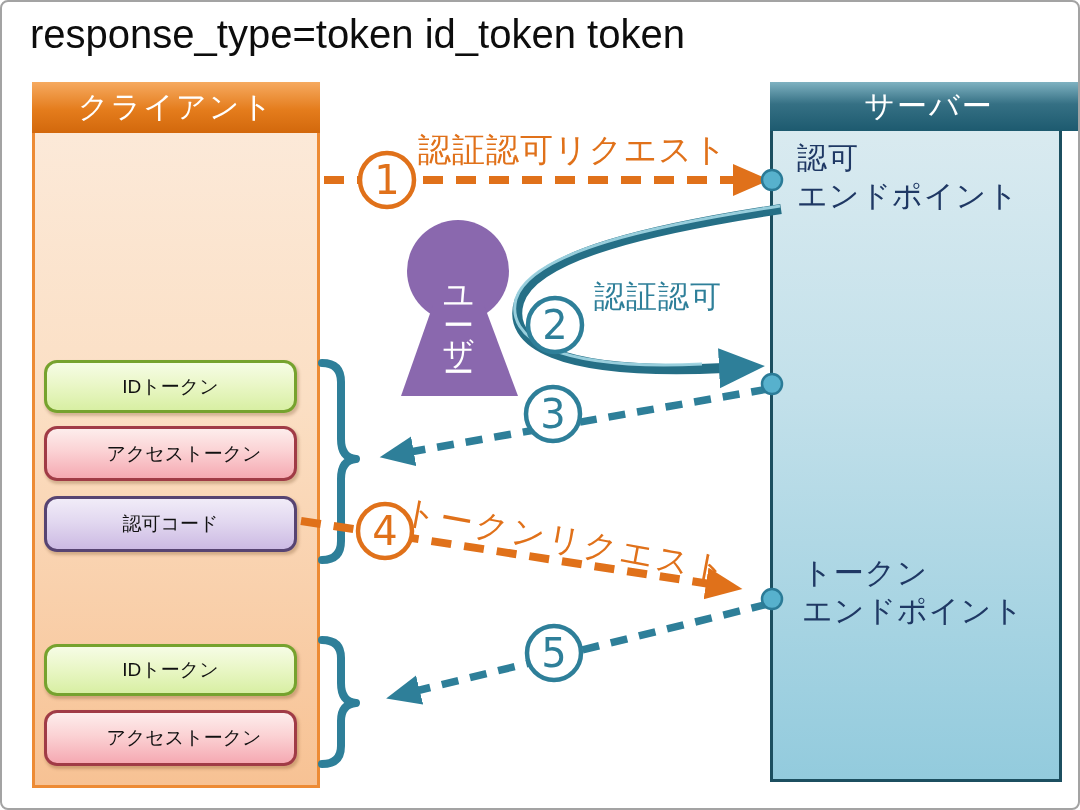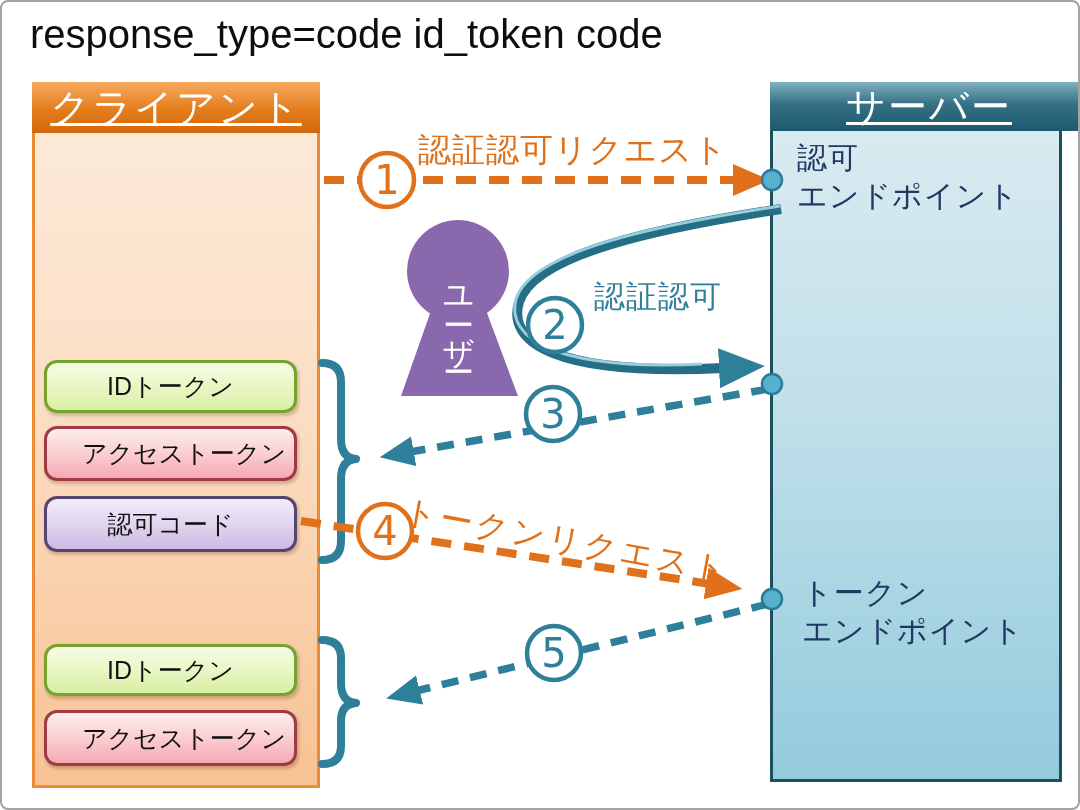--- a/index.html
+++ b/index.html
@@ -16,25 +16,25 @@
   #client-box{left:30px;top:80px;width:288px;height:706px;border:3px solid #ED8B35;
     background:linear-gradient(to bottom,#FCEBDC 0%,#FBDFC4 45%,#F7C294 100%);}
   #client-header{left:30px;top:80px;width:288px;height:51px;
     background:linear-gradient(to bottom,#F6AA60 0%,#E47C1C 55%,#D2680C 100%);
     display:flex;align-items:center;justify-content:center;}
   #server-box{left:768px;top:80px;width:292px;height:700px;border:3px solid #1C4F60;
     background:linear-gradient(to bottom,#DDECF1 0%,#C2E0EA 45%,#93CBDD 100%);}
   #server-header{left:768px;top:80px;width:318px;height:49px;
     background:linear-gradient(to bottom,#7FB2C1 0%,#357084 45%,#1D5A6F 100%);
     display:flex;align-items:center;justify-content:center;}
-  .header-label{color:#fff;font-size:39px;letter-spacing:2px;text-decoration:underline;}
+  .header-label{color:#fff;font-size:30px;letter-spacing:2px;}
 
   
   .token{position:absolute;left:42px;width:253px;box-sizing:border-box;border-radius:13px;
-    display:flex;align-items:center;justify-content:center;font-size:25px;color:#111;
+    display:flex;align-items:center;justify-content:center;font-size:19px;color:#111;
     box-shadow:1.5px 2.5px 3px rgba(90,50,10,.25);}
   .token.green {border:3px solid #76A22E;background:linear-gradient(to bottom,#F6FCE5 0%,#EAF7C8 45%,#D8EFA3 100%);}
   .token.pink  {border:3px solid #A03B46;background:linear-gradient(to bottom,#FDEDEC 0%,#FBD2D4 45%,#F5A9B2 100%);padding-left:27px;}
   .token.purple{border:3px solid #574472;background:linear-gradient(to bottom,#F1ECF8 0%,#E2D8F0 45%,#CCBAE3 100%);}
 
   
   .endpoint{color:#1F3864;font-size:30px;line-height:1.28;white-space:pre-line;letter-spacing:1px;}
   .flow-label{font-size:33px;letter-spacing:1px;white-space:nowrap;}
   .orange-text{color:#E0711A;}
   .teal-text{color:#2E7F99;}
@@ -45,35 +45,35 @@
     writing-mode:vertical-rl;text-orientation:mixed;letter-spacing:6px;display:flex;justify-content:center;}
 
   #overlay{position:absolute;left:0;top:0;z-index:5;}
   .lbl{z-index:6;}
 </style>
 </head>
 <body>
 
 <div id="canvas">
 
-  <div id="title" class="abs lbl">response_type=code id_token code</div>
+  <div id="title" class="abs lbl">response_type=token id_token token</div>
 
   <div id="client-box" class="col"></div>
   <div id="client-header" class="col">
     <span class="header-label">クライアント</span>
   </div>
 
   <div id="server-box" class="col"></div>
   <div id="server-header" class="col">
     <span class="header-label">サーバー</span>
   </div>
 
   <div class="abs endpoint lbl" style="left:795px;top:137px;">認可
 エンドポイント</div>
-  <div class="abs endpoint lbl" style="left:800px;top:572px;">トークン
+  <div class="abs endpoint lbl" style="left:800px;top:552px;">トークン
 エンドポイント</div>
 
   <div class="token green" style="top:358px;height:53px;">IDトークン</div>
   <div class="token pink" style="top:424px;height:55px;">アクセストークン</div>
   <div class="token purple" style="top:494px;height:56px;">認可コード</div>
 
   <div class="token green" style="top:642px;height:52px;">IDトークン</div>
   <div class="token pink" style="top:708px;height:56px;">アクセストークン</div>
 
   <div class="abs flow-label teal-text lbl" style="left:592px;top:274px;font-size:31px;">認証認可</div>

